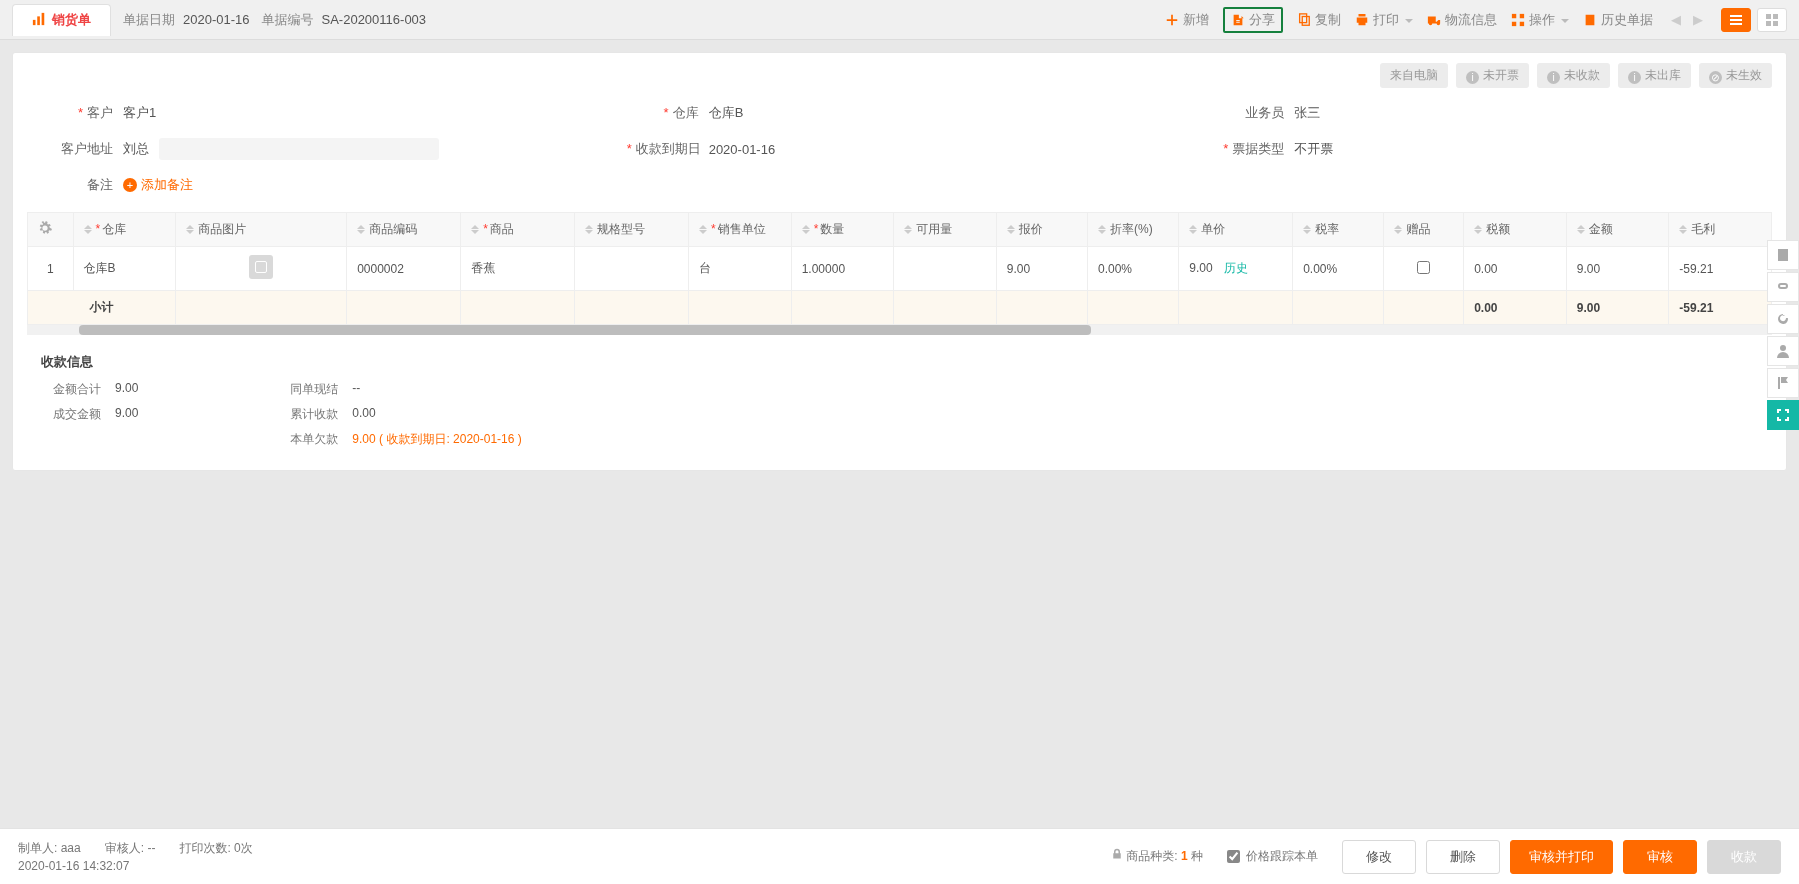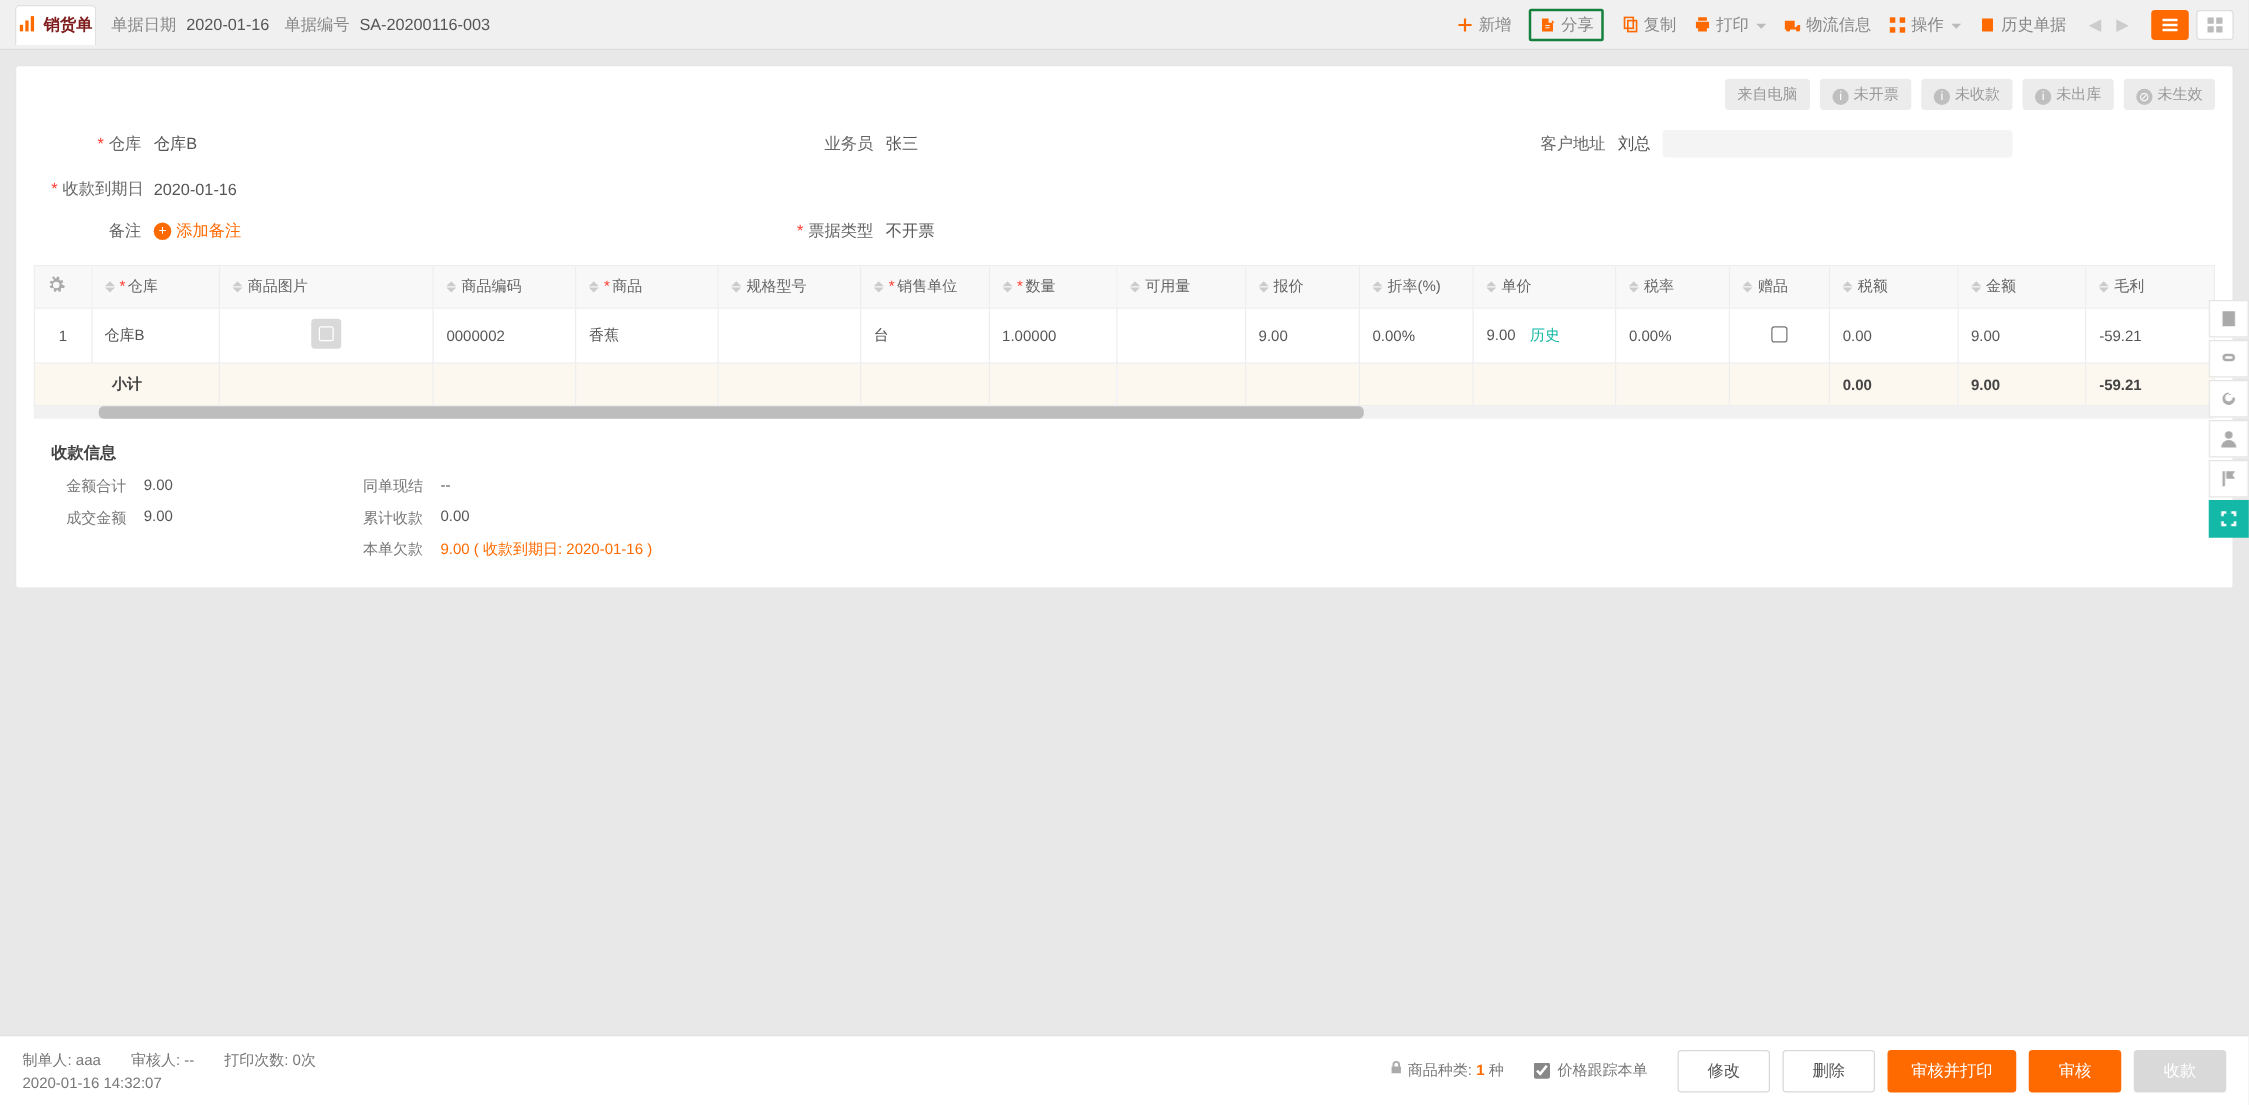--- a/index.html
+++ b/index.html
@@ -26,26 +26,26 @@
     border-bottom: 1px solid #dcdcdc;
     padding: 0 12px;
     gap: 12px;
     font-size: 13px;
   }
   .tab {
     display: inline-flex;
     align-items: center;
     gap: 6px;
     height: 32px;
-    padding: 0 2px;
+    padding: 0 19px;
     border: 1px solid #e0e0e0;
     border-bottom: none;
     border-radius: 4px 4px 0 0;
     background: #fff;
-    color: #7f1d1d;
+    color: #ef4444;
     font-weight: bold;
     cursor: pointer;
   }
   .tab .tab-icon svg { width: 14px; height: 14px; fill: #ff6a00; }
   .topbar .meta { color: #888; display: flex; align-items: center; gap: 8px; }
   .topbar .meta .val { color: #555; }
   .topbar .spacer { flex: 1; }
   .top-actions { display: flex; align-items: center; gap: 14px; }
   .act-btn { display: inline-flex; align-items: center; gap: 4px; color: #888; cursor: pointer; }
   .act-btn svg { width: 14px; height: 14px; fill: #ff6a00; }
@@ -350,48 +350,52 @@
           <span>未出库</span>
         </span>
       <span class="status-pill">
           <span class="dot">⊘</span>
           <span>未生效</span>
         </span>
     </div>
 
     <div class="form-grid">
       <div class="field">
+        <span class="label"><span class="req">*</span><span>客户</span></span>
+        <span class="value">客户1</span>
+      </div>
+      <div class="field">
         <span class="label"><span class="req">*</span><span>仓库</span></span>
         <span class="value">仓库B</span>
       </div>
       <div class="field">
         <span class="label"><span>业务员</span></span>
         <span class="value">张三</span>
       </div>
 
       <div class="field">
         <span class="label"><span>客户地址</span></span>
         <span class="value">刘总</span>
         <span class="address-blur"></span>
       </div>
       <div class="field">
         <span class="label"><span class="req">*</span><span>收款到期日</span></span>
         <span class="value">2020-01-16</span>
       </div>
+      <div class="field">
+        <span class="label"><span class="req">*</span><span>票据类型</span></span>
+        <span class="value">不开票</span>
+      </div>
+
       <div class="field" style="grid-column:1/2;">
         <span class="label"><span>备注</span></span>
         <span class="add-note">
           <span class="plus-circle">+</span>
           <span>添加备注</span>
         </span>
-      </div>
-
-      <div class="field">
-        <span class="label"><span class="req">*</span><span>票据类型</span></span>
-        <span class="value">不开票</span>
       </div>
     </div>
 
     <div class="tbl-wrap">
       <table class="tbl">
         <colgroup>
           <col style="width:40px">
             <col style="width:90px">
             <col style="width:150px">
             <col style="width:100px">

